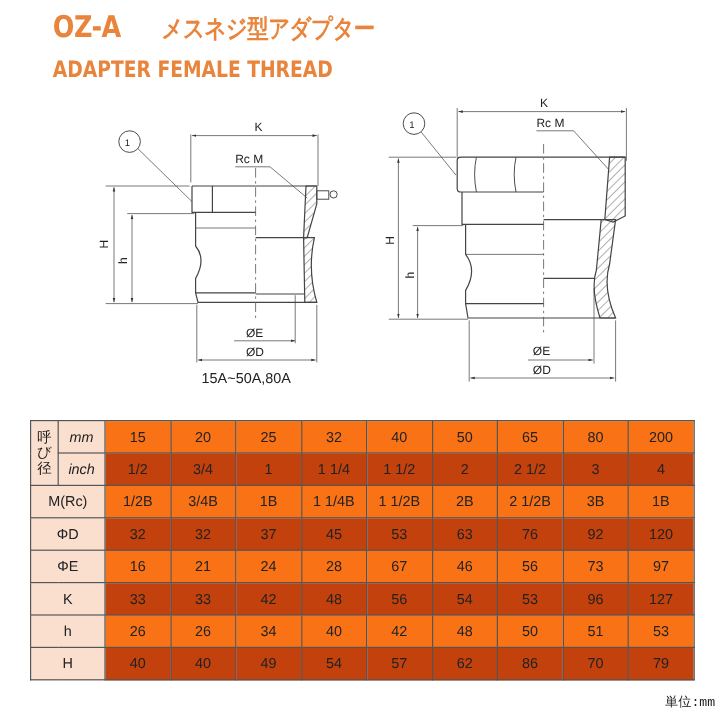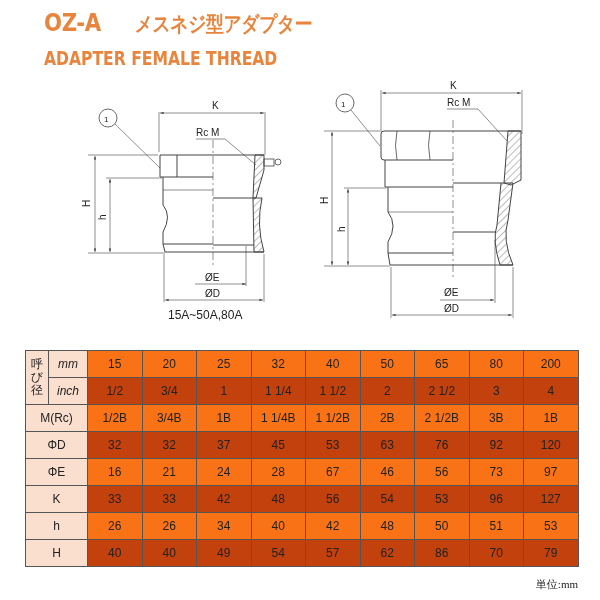--- a/index.html
+++ b/index.html
@@ -10,21 +10,21 @@
   svg.drw{position:absolute;left:0;top:0;}
   svg text{font-family:"Liberation Sans",sans-serif;fill:#222;}
   table.spec{position:absolute;left:25px;top:350px;border-collapse:collapse;font-family:"Liberation Sans",sans-serif;font-size:12px;color:#222;}
   table.spec td{border:1px solid #555;text-align:center;padding:0;height:26px;}
   table.spec td.hd{background:#fadfcf;}
   table.spec tr.y td.v{background:#f97316;}
   table.spec tr.w td.v{background:#c2410c;}
   table.spec td.v{width:53.5px;}
   td.jpv{width:22px;font-size:12px;line-height:13px;}
   td.unit{width:38px;font-style:italic;}
-  .unitlabel{position:absolute;right:22px;top:577px;font-size:11px;color:#222;font-family:Liberation Serif, serif;}
+  .unitlabel{position:absolute;right:4px;top:577px;font-size:11px;color:#222;font-family:Liberation Mono, monospace;}
 </style>
 </head>
 <body>
 
 <div class="title">
   <span>OZ-A</span><span class="jp">メスネジ型アダプター</span>
 </div>
 <div class="subtitle">ADAPTER FEMALE THREAD</div>
 
 <svg class="drw" width="600" height="340" viewBox="0 0 600 340">

